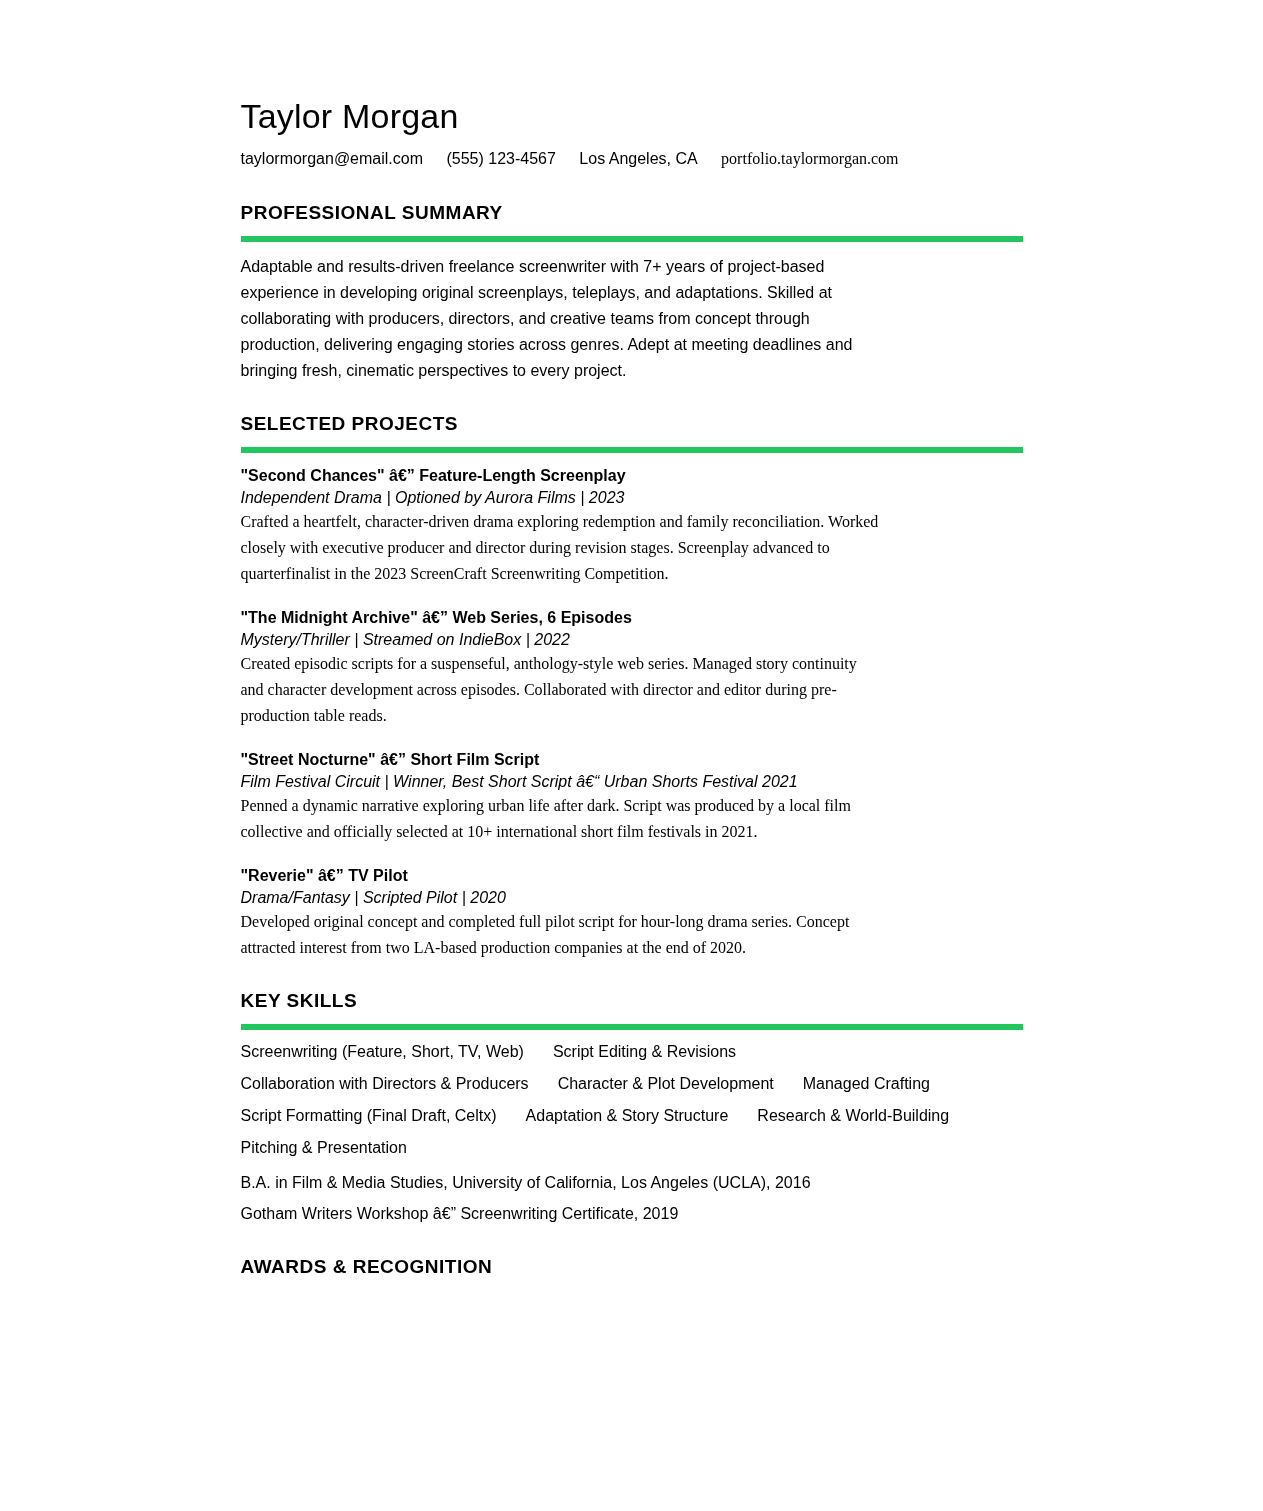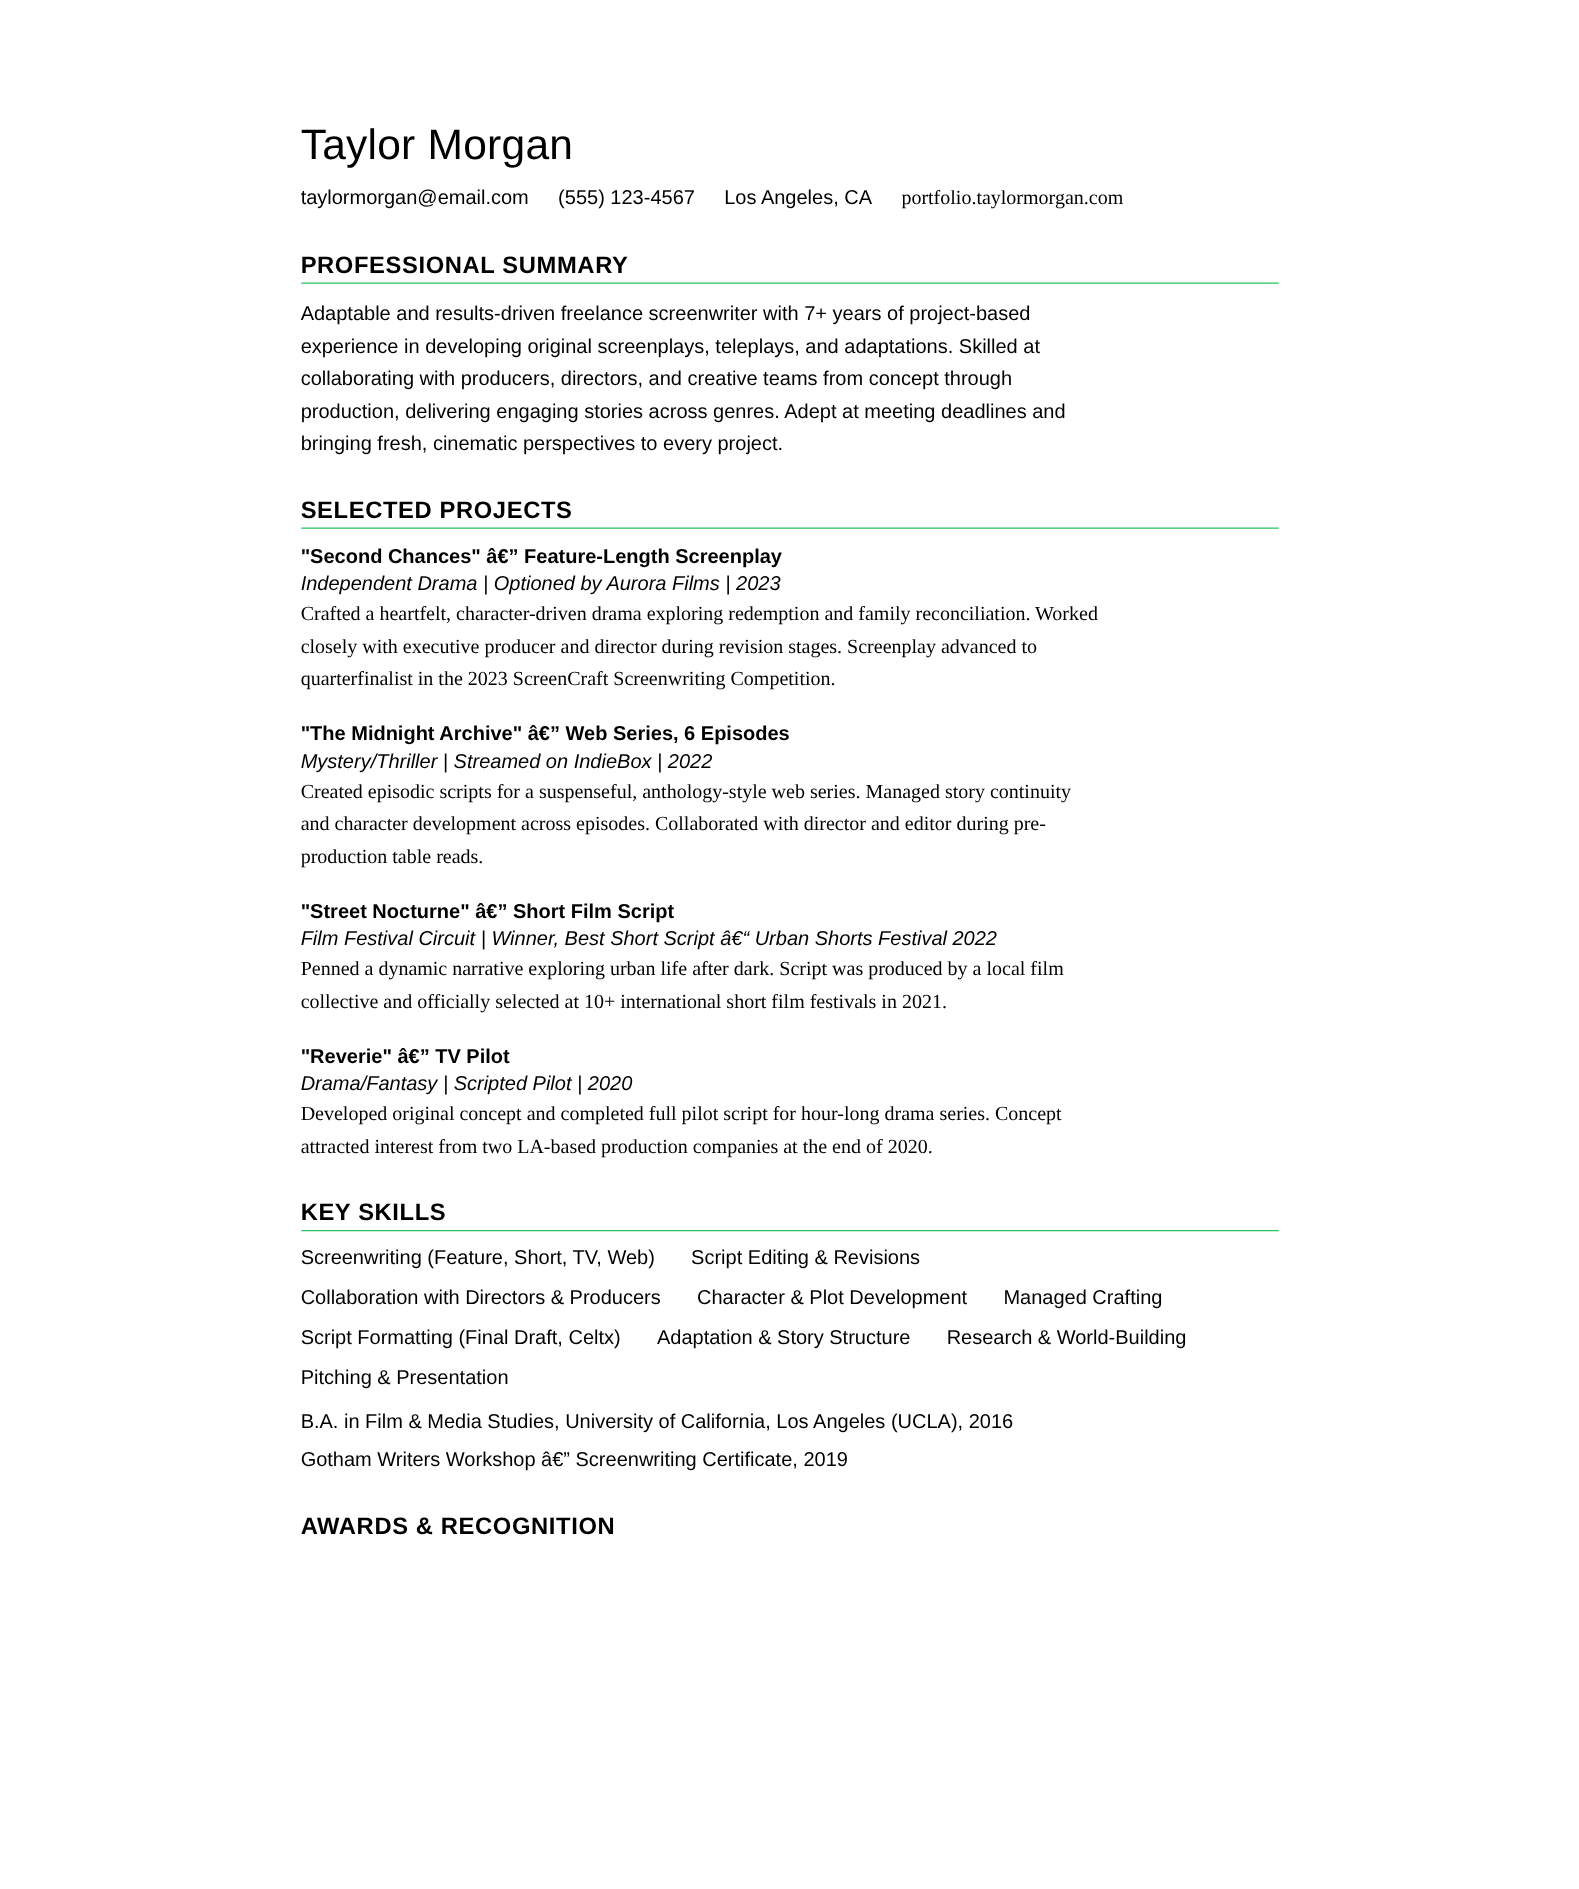--- a/index.html
+++ b/index.html
@@ -37,22 +37,22 @@
     margin-right: 19px;
   }
   .contact span:last-child { margin-right: 0; font-family: Liberation Serif, serif; }
 
   .section h2 {
     margin: 28px 0 0 0;
     font-size: 19px;
     line-height: 23px;
     font-weight: 700;
     letter-spacing: 0.5px;
-    padding-bottom: 2px;
-    border-bottom: 1px solid #22c55e;
+    padding-bottom: 12px;
+    border-bottom: 6px solid #22c55e;
   }
   .section--first h2 { margin-top: 33px; }
   .section h2.no-rule {
     border-bottom: none;
     padding-bottom: 0;
   }
   .section .body-text {
     margin: 12px 0 0 0;
     font-size: 16px;
     line-height: 26px;
@@ -134,21 +134,21 @@
     <div class="project">
       <h3>"The Midnight Archive" â€” Web Series, 6 Episodes</h3>
       <p class="meta">Mystery/Thriller | Streamed on IndieBox | 2022</p>
       <p class="desc">Created episodic scripts for a suspenseful, anthology-style web series. Managed story continuity
 and character development across episodes. Collaborated with director and editor during pre-
 production table reads.</p>
     </div>
 
     <div class="project">
       <h3>"Street Nocturne" â€” Short Film Script</h3>
-      <p class="meta">Film Festival Circuit | Winner, Best Short Script â€“ Urban Shorts Festival 2022</p>
+      <p class="meta">Film Festival Circuit | Winner, Best Short Script â€“ Urban Shorts Festival 2021</p>
       <p class="desc">Penned a dynamic narrative exploring urban life after dark. Script was produced by a local film
 collective and officially selected at 10+ international short film festivals in 2021.</p>
     </div>
 
     <div class="project">
       <h3>"Reverie" â€” TV Pilot</h3>
       <p class="meta">Drama/Fantasy | Scripted Pilot | 2020</p>
       <p class="desc">Developed original concept and completed full pilot script for hour-long drama series. Concept
 attracted interest from two LA-based production companies at the end of 2020.</p>
     </div>

